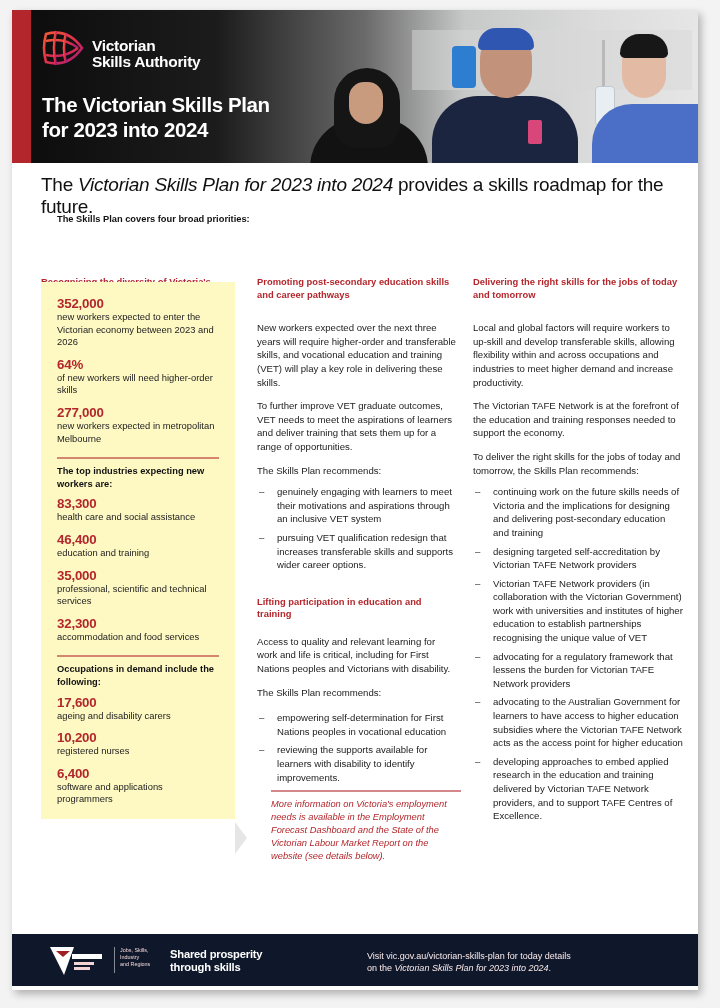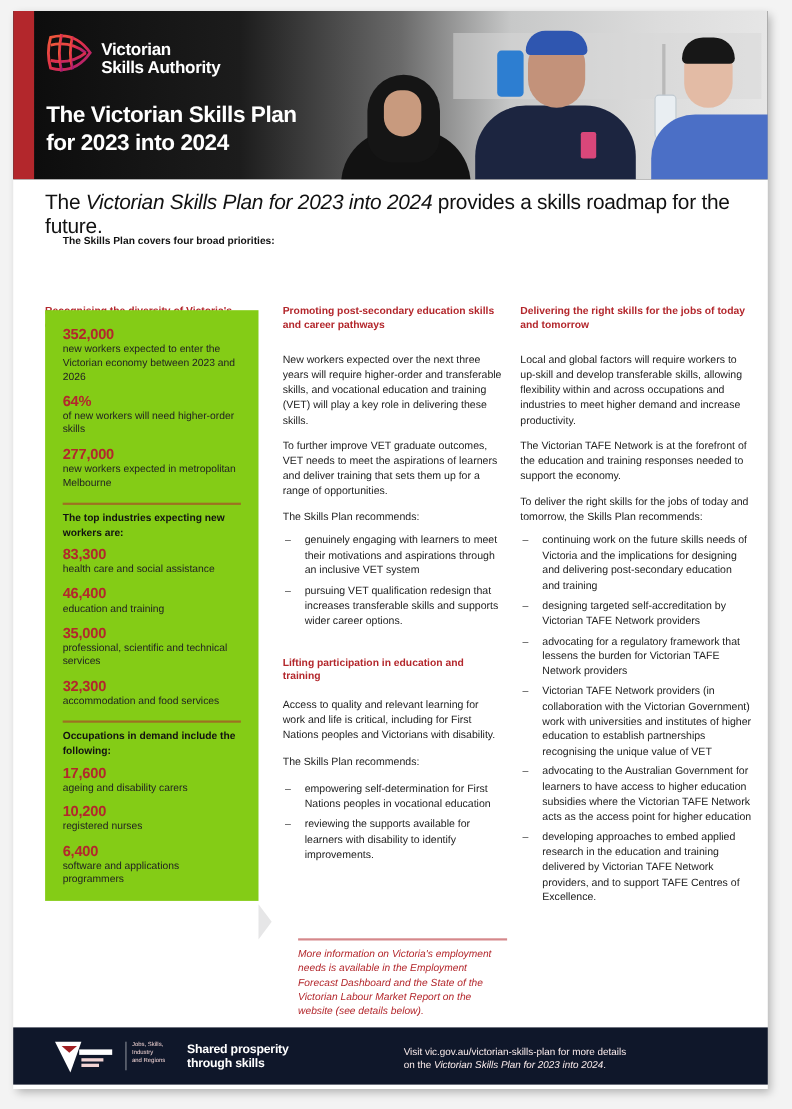--- a/index.html
+++ b/index.html
@@ -51,29 +51,29 @@
   .col3 { left: 461px; width: 210px; }
   .sec-head { color: #b3272c; font-weight: bold; font-size: 9.4px; line-height: 12.6px; }
   .para { margin-top: 10px; }
   .col p + p { margin-top: 10px; }
 
   ul.dash { list-style: none; margin-top: 8px; }
   ul.dash li { position: relative; padding-left: 20px; margin-bottom: 5px; }
   ul.dash li::before { content: "\2013"; position: absolute; left: 2px; top: 0; color: #333; }
 
   
-  .stats { position: absolute; left: 29px; top: 272px; width: 194px; height: 537px; background: #84cc16; padding: 14px 16px 0 16px; }
+  .stats { position: absolute; left: 29px; top: 272px; width: 194px; height: 537px; background: #fef9c3; padding: 14px 16px 0 16px; }
   .stats-arrow { position: absolute; left: 223px; top: 812px; width: 0; height: 0;
     border-top: 16px solid transparent; border-bottom: 16px solid transparent; border-left: 12px solid #e6e6e7; }
   .stat-num { color: #b3272c; font-weight: bold; font-size: 13.3px; line-height: 15px; letter-spacing: -0.2px; }
   .stat-lbl { font-size: 9.4px; line-height: 12.6px; color: #222; margin-bottom: 8px; }
   .divider { height: 2px; background: #b3272c; opacity: 0.55; margin: 8px 0 6px 0; }
   .stats-sub { font-weight: bold; font-size: 9.3px; line-height: 12.6px; color: #111; margin-bottom: 6px; }
 
-  .more-info { position: absolute; left: 259px; top: 843px; width: 190px; }
+  .more-info { position: absolute; left: 259px; top: 780px; width: 190px; }
   .more-info .divider { margin: 0 0 6px 0; }
   .more-info-text { color: #b3272c; font-style: italic; font-size: 9.3px; line-height: 13px; }
 
   
   .footer { position: absolute; left: 0; top: 924px; width: 686px; height: 52px; background: #0f172a; color: #fff; }
   .footer-logo { position: absolute; left: 36px; top: 11px; width: 60px; height: 32px; }
   .footer-sep { position: absolute; left: 102px; top: 13px; width: 1px; height: 26px; background: rgba(255,255,255,0.5); }
   .footer-dept { position: absolute; left: 108px; top: 13px; font-size: 5.4px; line-height: 7px; color: #f3d6d6; }
   .footer-tagline { position: absolute; left: 158px; top: 14px; font-size: 11.2px; line-height: 13px; font-weight: bold; letter-spacing: -0.2px; }
   .footer-visit { position: absolute; left: 355px; top: 16px; font-size: 9px; line-height: 12px; color: #fbecec; }
@@ -220,22 +220,22 @@
   <div class="col col3">
     <div class="sec-head">Delivering the right skills for the jobs of today and tomorrow</div>
     <div class="para" style="margin-top:20px;">
       <p>Local and global factors will require workers to up-skill and develop transferable skills, allowing flexibility within and across occupations and industries to meet higher demand and increase productivity.</p>
       <p>The Victorian TAFE Network is at the forefront of the education and training responses needed to support the economy.</p>
       <p>To deliver the right skills for the jobs of today and tomorrow, the Skills Plan recommends:</p>
     </div>
     <ul class="dash">
       <li>continuing work on the future skills needs of Victoria and the implications for designing and delivering post-secondary education and training</li>
       <li>designing targeted self-accreditation by Victorian TAFE Network providers</li>
+      <li>Victorian TAFE Network providers (in collaboration with the Victorian Government) work with universities and institutes of higher education to establish partnerships recognising the unique value of VET</li>
       <li>advocating for a regulatory framework that lessens the burden for Victorian TAFE Network providers</li>
-      <li>Victorian TAFE Network providers (in collaboration with the Victorian Government) work with universities and institutes of higher education to establish partnerships recognising the unique value of VET</li>
       <li>advocating to the Australian Government for learners to have access to higher education subsidies where the Victorian TAFE Network acts as the access point for higher education</li>
       <li>developing approaches to embed applied research in the education and training delivered by Victorian TAFE Network providers, and to support TAFE Centres of Excellence.</li>
     </ul>
   </div>
 
   <div class="footer">
     <svg class="footer-logo" viewBox="0 0 60 32">
       <path d="M2 2 L26 2 L16 30 Z" fill="#ffffff"></path>
       <path d="M8 6 L22 6 L15 12 Z" fill="#a01f23"></path>
       <rect x="24" y="9" width="30" height="5" fill="#ffffff"></rect>
@@ -246,17 +246,17 @@
     <div class="footer-dept">
       <div>Jobs, Skills,</div>
       <div>Industry</div>
       <div>and Regions</div>
     </div>
     <div class="footer-tagline">
       <div>Shared prosperity</div>
       <div>through skills</div>
     </div>
     <div class="footer-visit">
-      <div>Visit vic.gov.au/victorian-skills-plan for more details</div>
+      <div>Visit vic.gov.au/victorian-skills-plan for today details</div>
       <div><span>on the </span><i>Victorian Skills Plan for 2023 into 2024</i><span>.</span></div>
     </div>
   </div>
 </div>
 
 </body></html>

